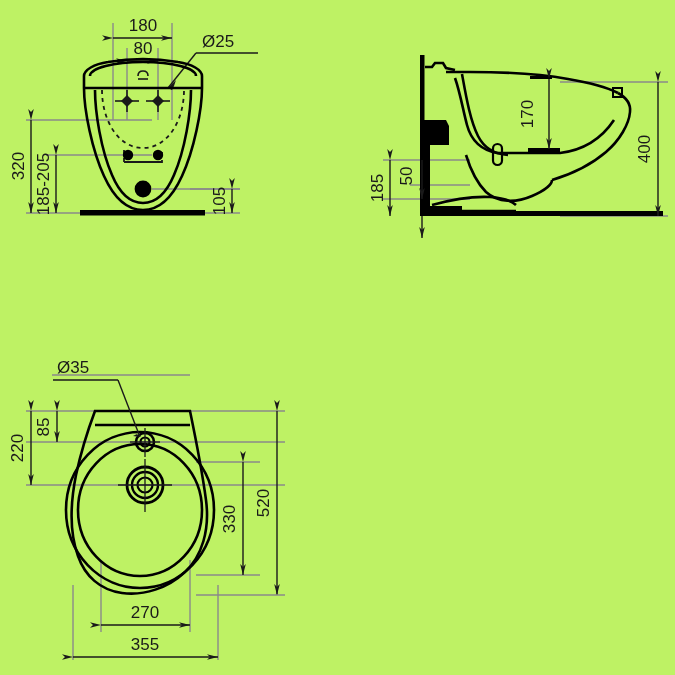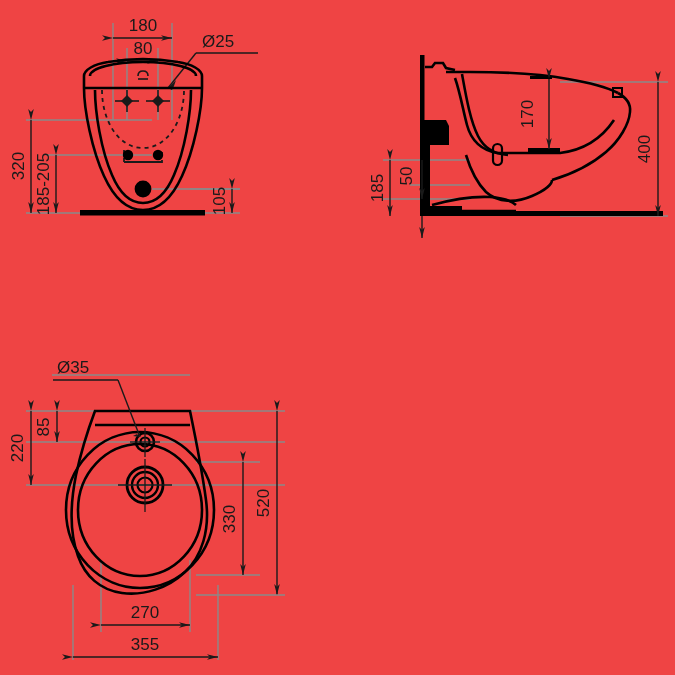--- a/index.html
+++ b/index.html
@@ -1,17 +1,17 @@
 <!DOCTYPE html>
 <html><head>
 <meta charset="utf-8">
 <style>
   html,body{margin:0;padding:0;background:#ffffff;}
   body{width:675px;height:675px;font-family:"Liberation Sans",sans-serif;}
-  #sheet{position:relative;width:675px;height:675px;overflow:hidden;background:#ef4444;}
+  #sheet{position:relative;width:675px;height:675px;overflow:hidden;background:#bef264;}
   svg{display:block;}
   .dimtext{font-family:"Liberation Sans",sans-serif;font-size:17px;fill:#1a1a1a;font-weight:400;}
   .dimtext-v{font-family:"Liberation Sans",sans-serif;font-size:17px;fill:#1a1a1a;font-weight:400;}
 </style>
 </head>
 <body>
 
 <div id="sheet">
 <svg width="675" height="675" viewBox="0 0 675 675">
 

